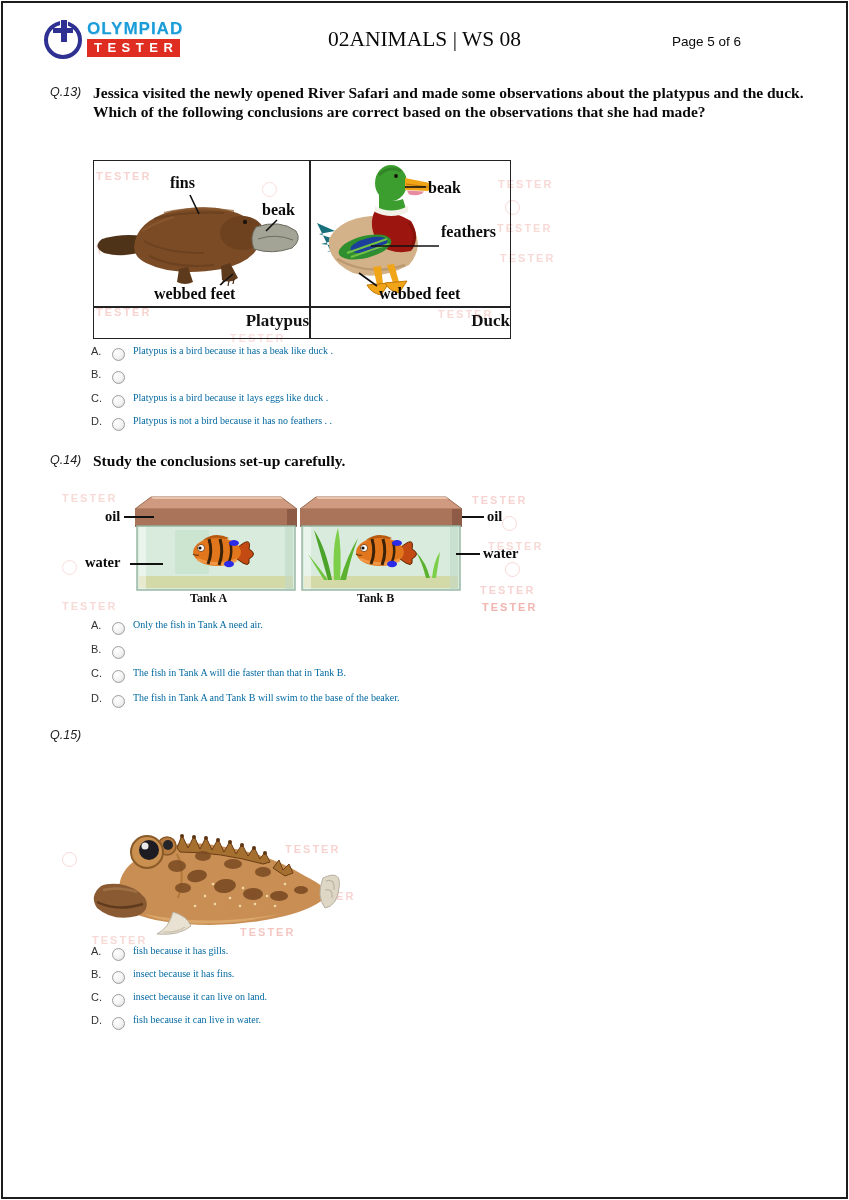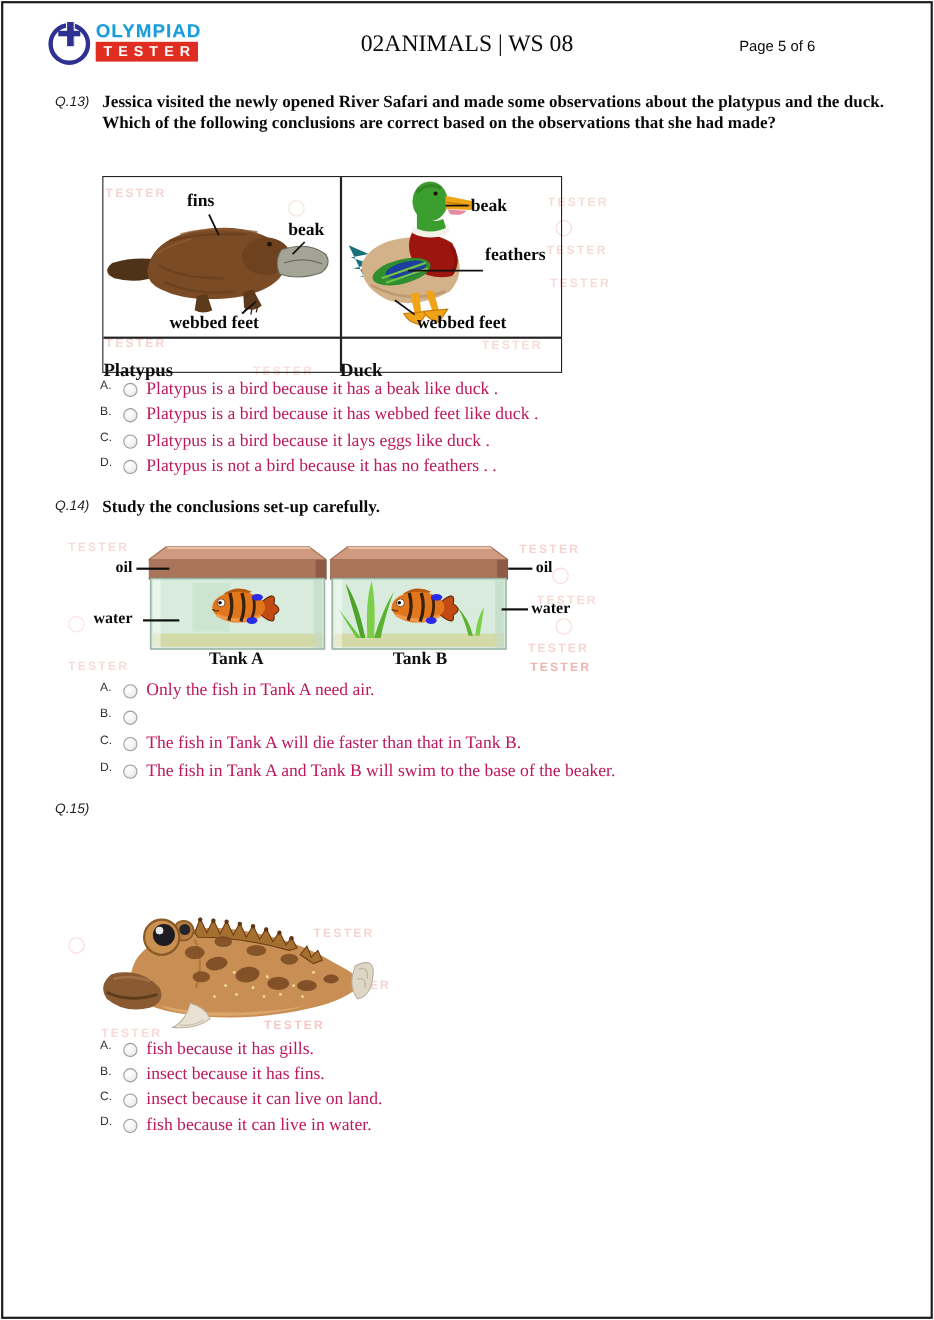--- a/index.html
+++ b/index.html
@@ -25,39 +25,39 @@
   .qtext{position:absolute;left:93px;width:720px;font-weight:bold;font-size:15.5px;line-height:19.3px;color:#0a0a0a;z-index:2;}
   .qtext .para{margin:0;}
   .qtext .gap{height:18px;}
 
   .opts{position:absolute;left:91px;z-index:2;}
   .opt{display:flex;align-items:flex-start;}
   .opt-letter{font-family:"Liberation Sans", sans-serif;font-size:11px;color:#333;width:21px;padding-top:1px;}
   .radio{width:11px;height:11px;border-radius:50%;border:1px solid #9d9d9d;
          background:radial-gradient(circle at 35% 30%, #ffffff 0%, #f2f2f2 55%, #d5d5d5 100%);
          margin:4px 8px 0 0;flex:0 0 auto;}
-  .opt-text{font-size:16px;color:#be185d;padding-top:1px;}
+  .opt-text{font-size:10px;color:#0369a1;padding-top:1px;}
   .opts-13 .opt{height:23.4px;}
   .opts-14 .opt{height:24.2px;}
   .opts-15 .opt{height:23.1px;}
 
   
   .fig13{position:absolute;left:93px;top:160px;width:416px;height:177px;border:1.5px solid #222;z-index:2;background:transparent;}
   .fig13 .vdiv{position:absolute;left:215px;top:0;bottom:0;width:1.5px;background:#222;}
   .fig13 .hdiv{position:absolute;left:0;right:0;top:145px;height:1.5px;background:#222;}
   .cell-svg{position:absolute;top:0;}
   .fig-label{position:absolute;font-weight:bold;font-size:16px;color:#0a0a0a;white-space:nowrap;}
-  .fig-caption{position:absolute;top:150px;font-weight:bold;font-size:17px;text-align:left;margin-top:16px;}
+  .fig-caption{position:absolute;top:150px;font-weight:bold;font-size:17px;text-align:right;}
 
   
   .fig14{position:absolute;left:60px;top:488px;width:490px;height:124px;z-index:2;}
   .tank-svg{position:absolute;top:8px;}
   .small-label{position:absolute;font-weight:bold;font-size:14.5px;color:#0a0a0a;white-space:nowrap;}
   .pline{position:absolute;height:1.5px;background:#111;}
-  .tank-caption{position:absolute;top:103px;font-weight:bold;font-size:16px;white-space:nowrap;}
+  .tank-caption{position:absolute;top:103px;font-weight:bold;font-size:12px;white-space:nowrap;}
 
   
   .fig15{position:absolute;left:85px;top:826px;width:260px;height:112px;z-index:2;}
 
   
   .wm{position:absolute;z-index:0;color:#e8837a;font-family:"Liberation Sans", sans-serif;
       font-weight:bold;font-size:11px;letter-spacing:2px;white-space:nowrap;}
   .wm-circle{position:absolute;z-index:0;width:13px;height:13px;border:1.5px solid #e8837a;border-radius:50%;}.o25{opacity:.25}.o30{opacity:.30}.o35{opacity:.35}.o45{opacity:.45}.o60{opacity:.60}
 </style>
 </head>
@@ -170,21 +170,20 @@
 
 <div class="opts opts-13" style="top:344px;">
   <div class="opt">
     <span class="opt-letter">A.</span>
     <span class="radio"></span>
     <span class="opt-text">Platypus is a bird because it has a beak like duck .</span>
   </div>
   <div class="opt">
     <span class="opt-letter">B.</span>
     <span class="radio"></span>
-    <span class="opt-text">Platypus is a bird because it has webbed feet like duck .</span>
   </div>
   <div class="opt">
     <span class="opt-letter">C.</span>
     <span class="radio"></span>
     <span class="opt-text">Platypus is a bird because it lays eggs like duck .</span>
   </div>
   <div class="opt">
     <span class="opt-letter">D.</span>
     <span class="radio"></span>
     <span class="opt-text">Platypus is not a bird because it has no feathers . .</span>

